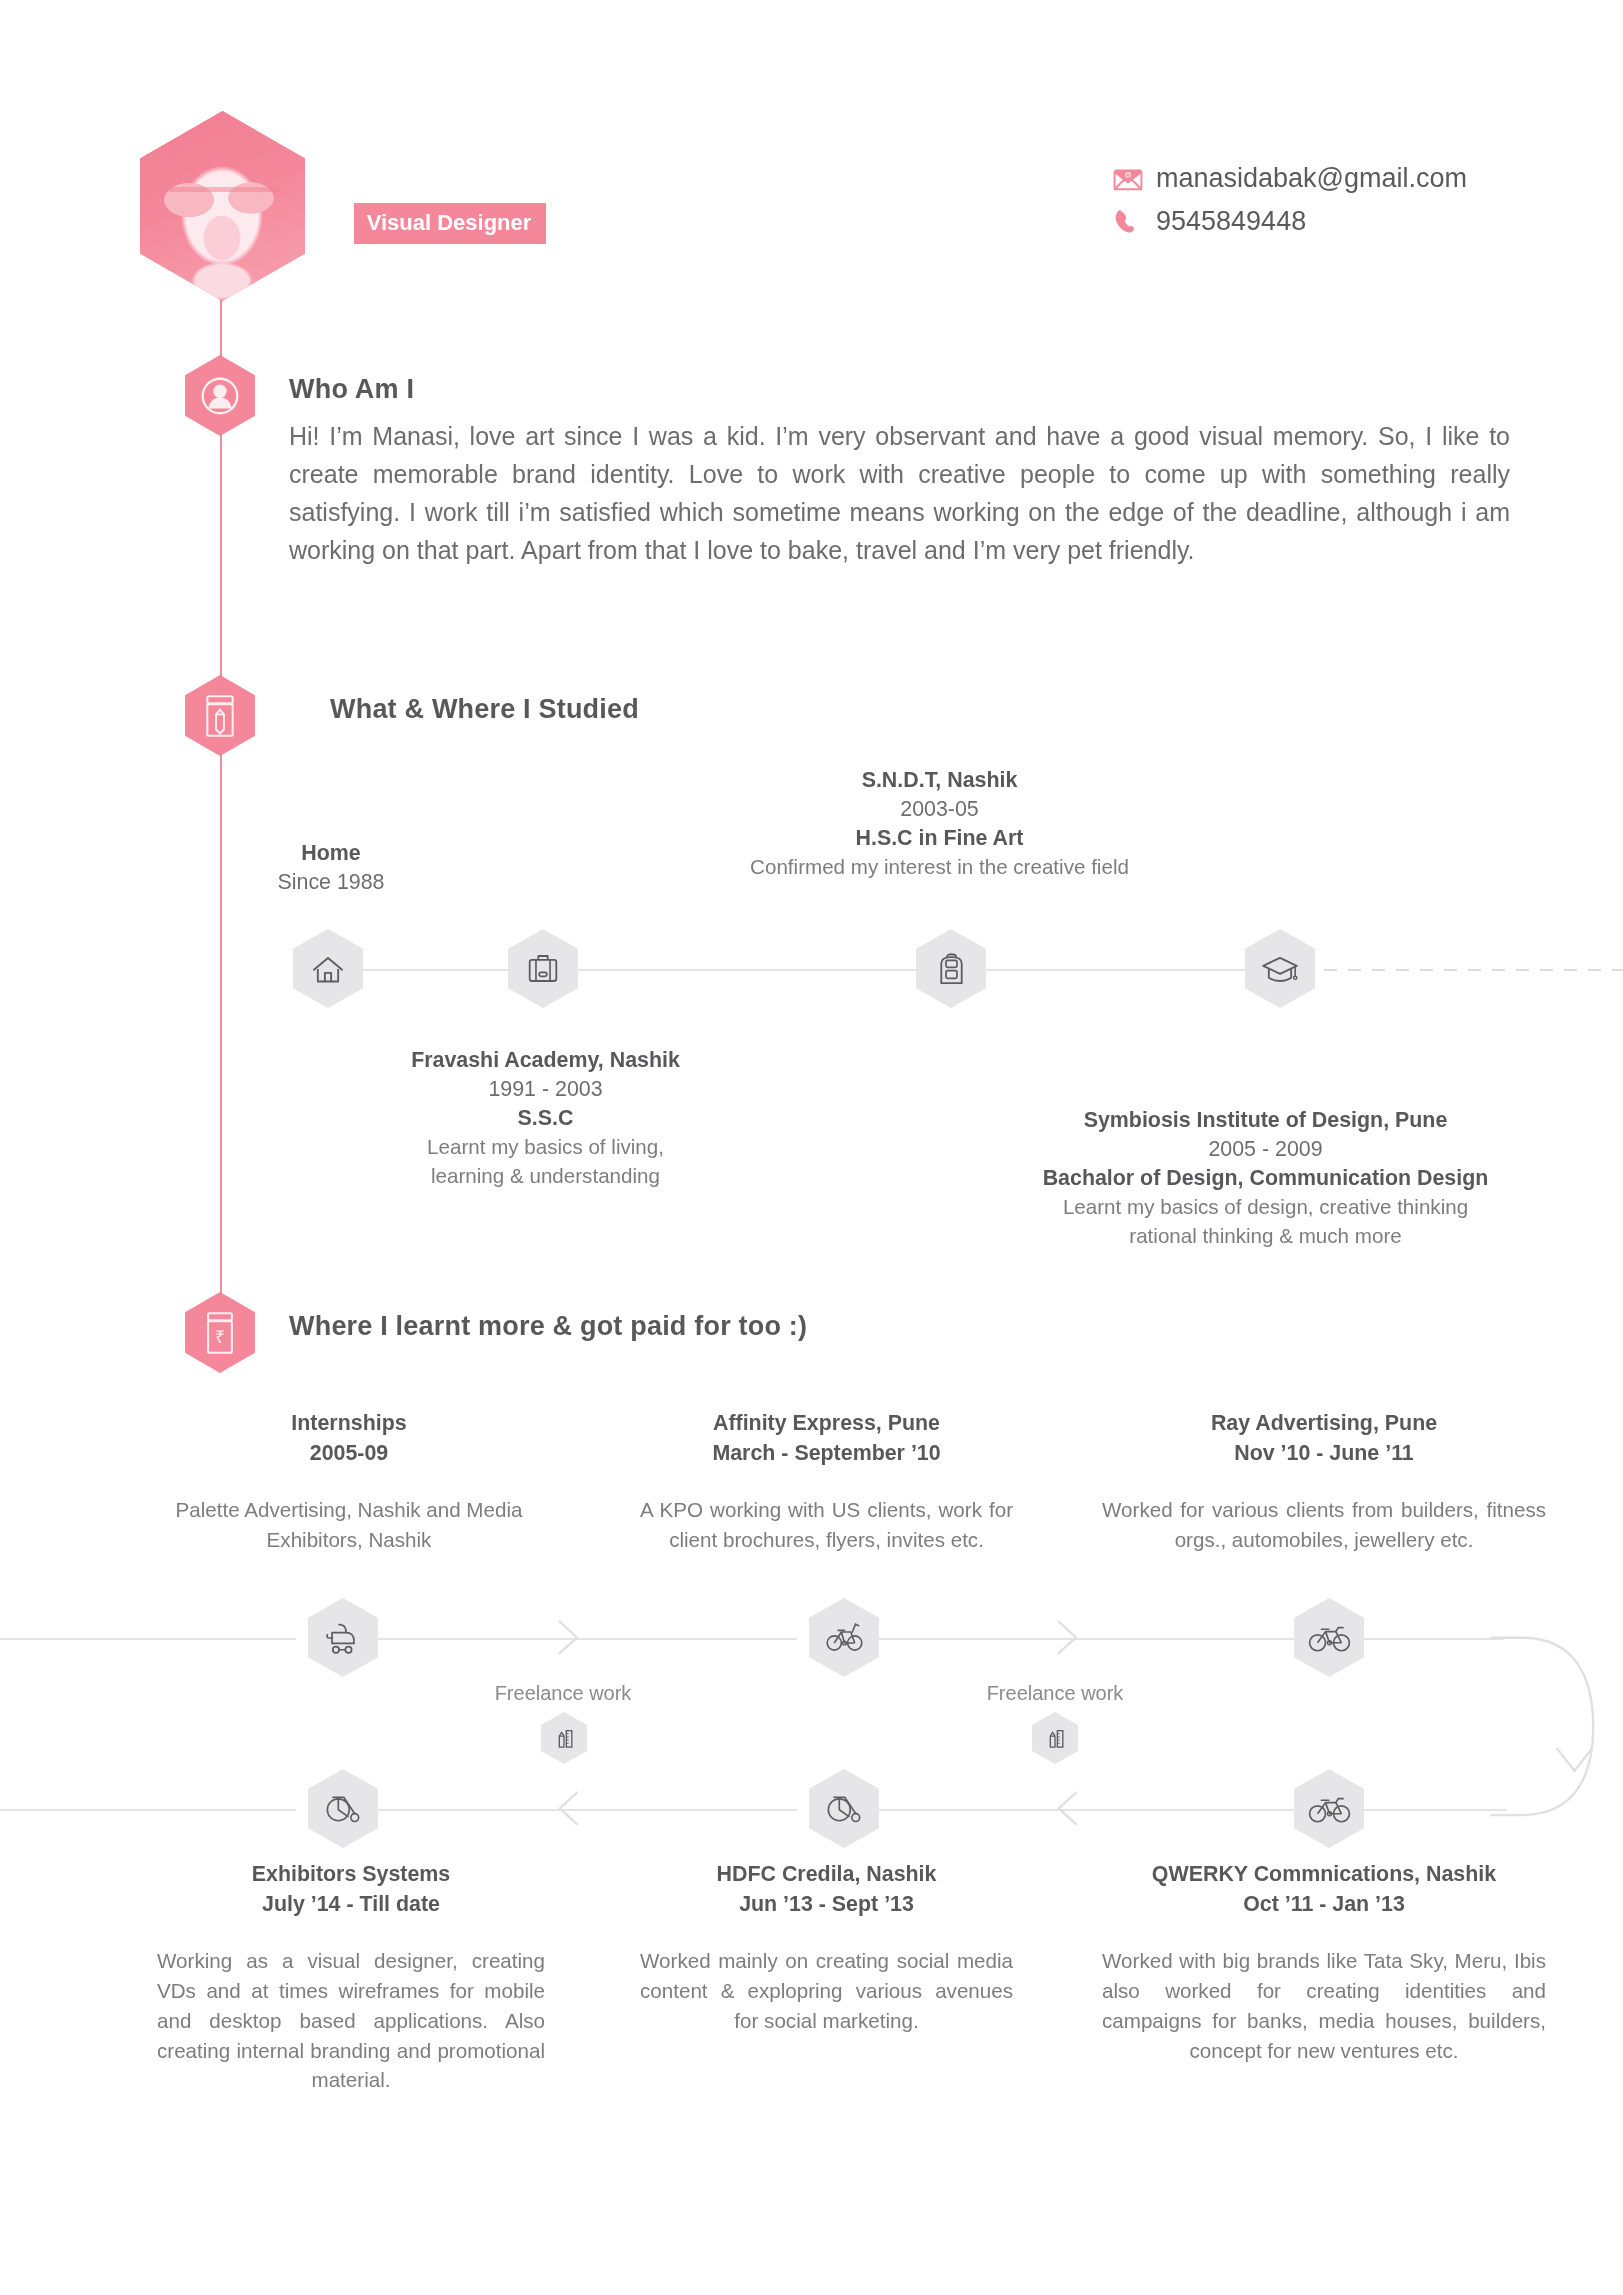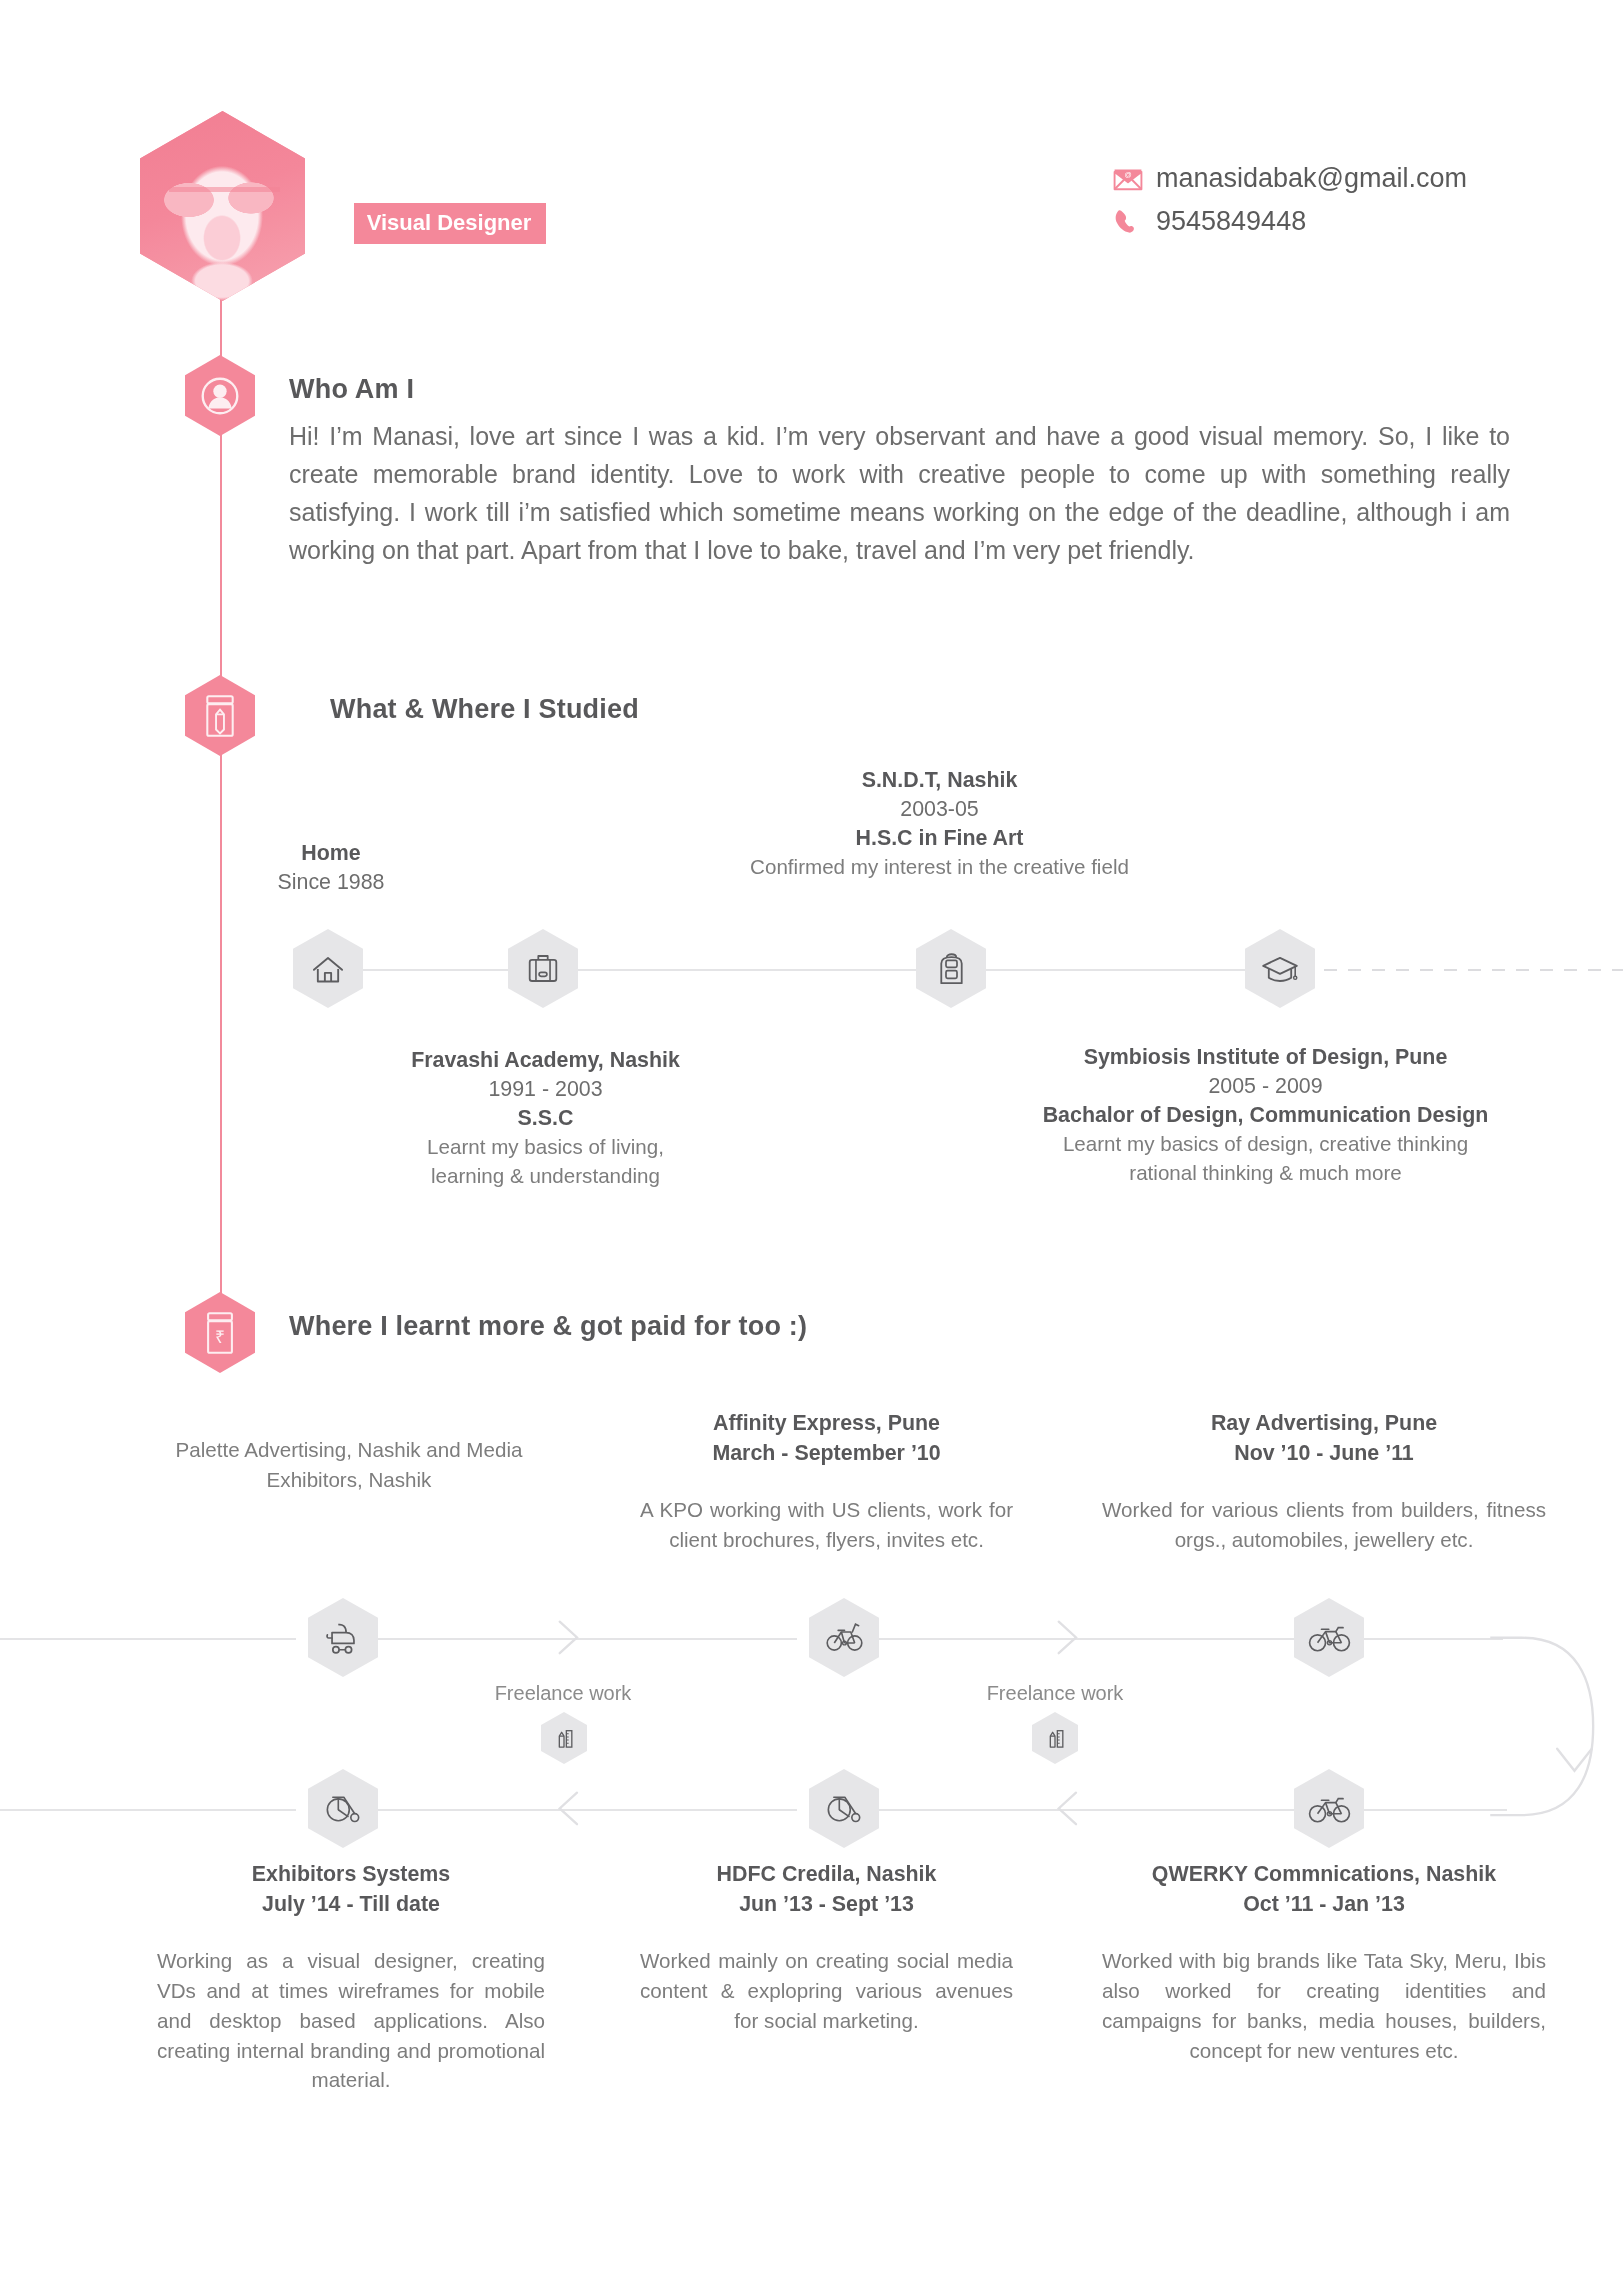--- a/index.html
+++ b/index.html
@@ -228,21 +228,21 @@
 learning &amp; understanding</div>
   </div>
 
   <div class="edu-block" style="left:654px; top:766px; width:571px;">
     <div class="edu-title">S.N.D.T, Nashik</div>
     <div class="edu-date">2003-05</div>
     <div class="edu-degree">H.S.C in Fine Art</div>
     <div class="edu-desc">Confirmed my interest in the creative field</div>
   </div>
 
-  <div class="edu-block" style="left:980px; top:1043px; width:571px;">
+  <div class="edu-block" style="left:980px; top:1106px; width:571px;">
     <div class="edu-title">Symbiosis Institute of Design, Pune</div>
     <div class="edu-date">2005 - 2009</div>
     <div class="edu-degree">Bachalor of Design, Communication Design</div>
     <div class="edu-desc" style="white-space:pre-line;">Learnt my basics of design, creative thinking
 rational thinking &amp; much more</div>
   </div>
 
   <div class="sec-hex" style="left:185px; top:1292px;">
     <svg width="40" height="46" viewBox="0 0 50 58">
       <rect x="10" y="4" width="30" height="9" rx="2" fill="none" stroke="#fdeef1" stroke-width="2.6"></rect>
@@ -357,20 +357,24 @@
   <div class="tl-hex small" style="left:1032px; top:1712px;">
     <svg width="24" height="25" viewBox="0 0 30 32">
       <path d="M9 27 L9 13 L12 8 L15 13 L15 27 Z" fill="none" stroke="#5d5d60" stroke-width="1.7" stroke-linejoin="round"></path>
       <path d="M9 13 L15 13" stroke="#5d5d60" stroke-width="1.5"></path>
       <rect x="18" y="6" width="7" height="21" fill="none" stroke="#5d5d60" stroke-width="1.7"></rect>
       <path d="M18 10 L21 10 M18 14 L21 14 M18 18 L21 18 M18 22 L21 22" stroke="#5d5d60" stroke-width="1.4"></path>
     </svg>
   </div>
 
   <div class="job-block" style="left:151px; top:1409px; width:396px;">
+    <div class="job-head">
+      <div class="job-title">Internships</div>
+      <div class="job-date">2005-09</div>
+    </div>
     <div class="job-desc centered">Palette Advertising, Nashik and Media Exhibitors, Nashik</div>
   </div>
 
   <div class="job-block" style="left:640px; top:1409px; width:373px;">
     <div class="job-head">
       <div class="job-title">Affinity Express, Pune</div>
       <div class="job-date">March - September ’10</div>
     </div>
     <div class="job-desc">A KPO working with US clients, work for client brochures, flyers, invites etc.</div>
   </div>

